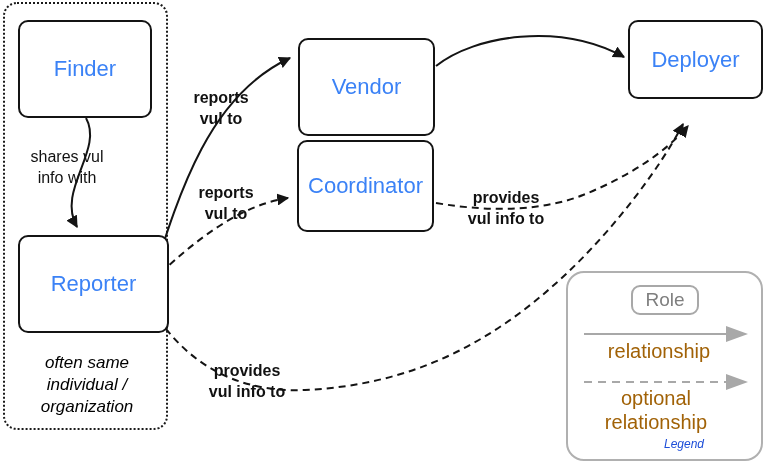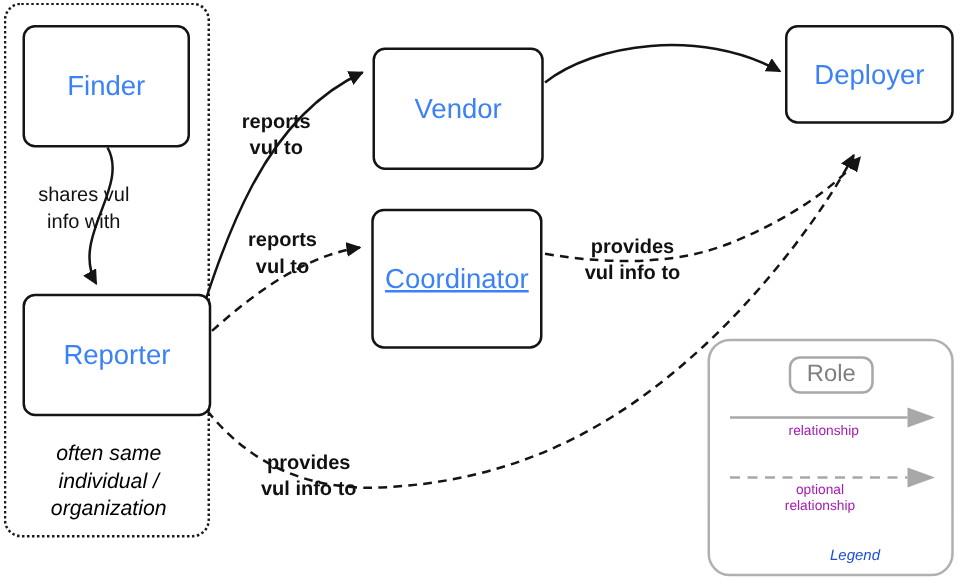--- a/index.html
+++ b/index.html
@@ -13,21 +13,21 @@
   }
   svg.wires{position:absolute;left:0;top:0;z-index:1;}
   .node{
     position:absolute;background:#fff;border:2px solid #141414;border-radius:10px;
     display:flex;align-items:center;justify-content:center;
     font-size:22px;color:#3b82f6;box-sizing:border-box;z-index:2;
   }
   .node-finder{left:18px;top:20px;width:134px;height:98px;}
   .node-reporter{left:18px;top:235px;width:151px;height:98px;}
   .node-vendor{left:298px;top:20px;width:137px;height:98px;margin-top:18px;}
-  .node-coordinator{left:297px;top:167px;width:137px;height:112px;text-decoration:underline;}
+  .node-coordinator{left:297px;top:140px;width:137px;height:92px;}
   .node-deployer{left:628px;top:20px;width:135px;height:79px;}
   .edge-label{
     position:absolute;z-index:3;font-size:16px;font-weight:bold;line-height:1.3;
     text-align:center;white-space:nowrap;transform:translateX(-50%);color:#111;
   }
   .edge-label.regular{font-weight:normal;}
   .note{
     position:absolute;z-index:3;font-style:italic;font-size:17px;line-height:1.28;
     text-align:center;white-space:nowrap;transform:translateX(-50%);color:#000000;
   }
@@ -37,21 +37,21 @@
   }
   .legend .role-chip{
     position:absolute;left:97px;top:12px;transform:translateX(-50%);
     width:68px;height:30px;border:2px solid #a8a8a8;border-radius:9px;box-sizing:border-box;
     display:flex;align-items:center;justify-content:center;
     font-size:19px;color:#7f7f7f;background:#fff;
   }
   .legend svg{position:absolute;left:0;top:0;}
   .legend .lg-text{
     position:absolute;transform:translateX(-50%);text-align:center;
-    font-size:11px;color:#a21caf;line-height:1.2;white-space:nowrap;
+    font-size:20px;color:#a16207;line-height:1.2;white-space:nowrap;
   }
   .legend .lg-title{
     position:absolute;left:116px;top:164px;transform:translateX(-50%);
     font-size:12px;font-style:italic;color:#1d4ed8;white-space:nowrap;
   }
 </style>
 </head>
 <body>
 
 <div class="canvas">

